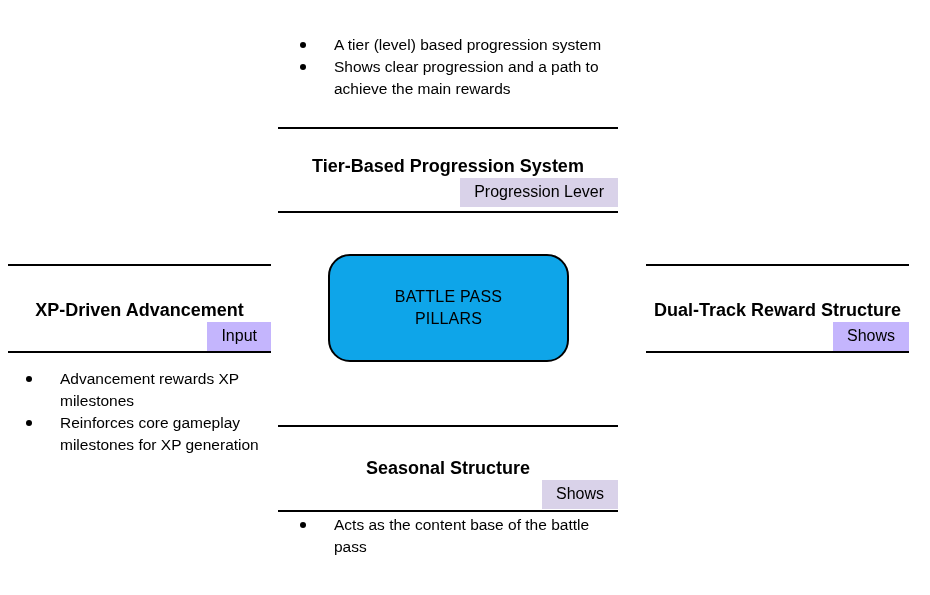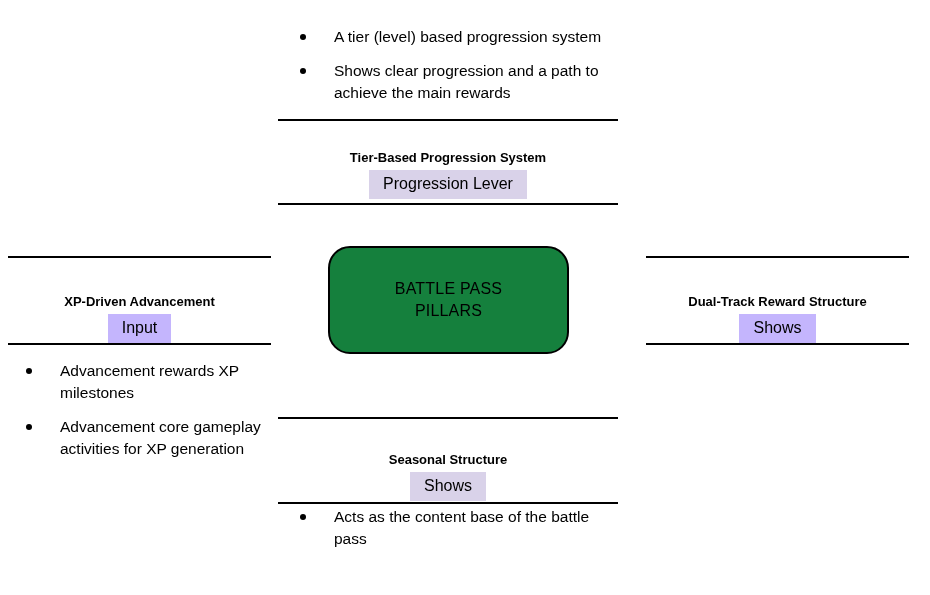--- a/index.html
+++ b/index.html
@@ -12,21 +12,21 @@
     height: 595px;
     position: relative;
     overflow: hidden;
     font-family: "Liberation Sans", sans-serif;
     color: #000000;
     -webkit-font-smoothing: antialiased;
   }
   .canvas {
     position: absolute;
     left: 0;
-    top: 0;
+    top: 8px;
     width: 930px;
     height: 563px;
   }
   
   .rule {
     position: absolute;
     height: 0;
     border-top: 2px solid #000000;
   }
   .bullets {
@@ -36,63 +36,63 @@
     list-style: none;
   }
   .bullets li {
     position: relative;
     padding-left: 34px;
     font-size: 15.5px;
     line-height: 22px;
     color: #000000;
     margin: 0 0 0 0;
   }
-  .bullets li + li { margin-top: 12px; }
+  .bullets li + li { margin-top: 0px; }
   .bullets li::before {
     content: "";
     position: absolute;
     left: 0px;
     top: 8px;
     width: 6px;
     height: 6px;
     background: #000000;
     border-radius: 50%;
   }
   .sect-title {
     position: absolute;
-    font-size: 13px;
+    font-size: 18px;
     font-weight: bold;
     line-height: 20px;
     text-align: center;
     white-space: nowrap;
   }
   .tag-row {
     position: absolute;
-    text-align: center;
+    text-align: right;
   }
   .tag {
     display: inline-block;
     font-size: 16px;
     line-height: 24px;
     padding: 2px 14px 3px 14px;
     white-space: nowrap;
   }
   .tag-purple { background: #d9d2e9; }
   .tag-green  { background: #c4b5fd; }
 
   
   #center-node {
     position: absolute;
     left: 328px;
     top: 246px;
     width: 241px;
     height: 108px;
     border: 2px solid #000000;
     border-radius: 22px;
-    background: #15803d;
+    background: #0ea5e9;
     display: flex;
     align-items: center;
     justify-content: center;
     box-sizing: border-box;
   }
   #center-node .label {
     font-size: 16px;
     line-height: 22px;
     text-align: center;
     letter-spacing: 0.2px;
@@ -143,21 +143,21 @@
   <div class="rule" id="top-rule2"></div>
 
   <div class="rule" id="left-rule"></div>
   <div class="sect-title" id="left-title">XP-Driven Advancement</div>
   <div class="tag-row" id="left-tag">
     <span class="tag tag-green">Input</span>
   </div>
   <div class="rule" id="left-rule2"></div>
   <ul class="bullets" id="left-bullets">
     <li><span>Advancement rewards XP milestones</span></li>
-    <li><span>Advancement core gameplay activities for XP generation</span></li>
+    <li><span>Reinforces core gameplay milestones for XP generation</span></li>
   </ul>
 
   <div id="center-node">
     <div class="label">
       <span>BATTLE PASS</span><br>
       <span>PILLARS</span>
     </div>
   </div>
 
   <div class="rule" id="right-rule"></div>

